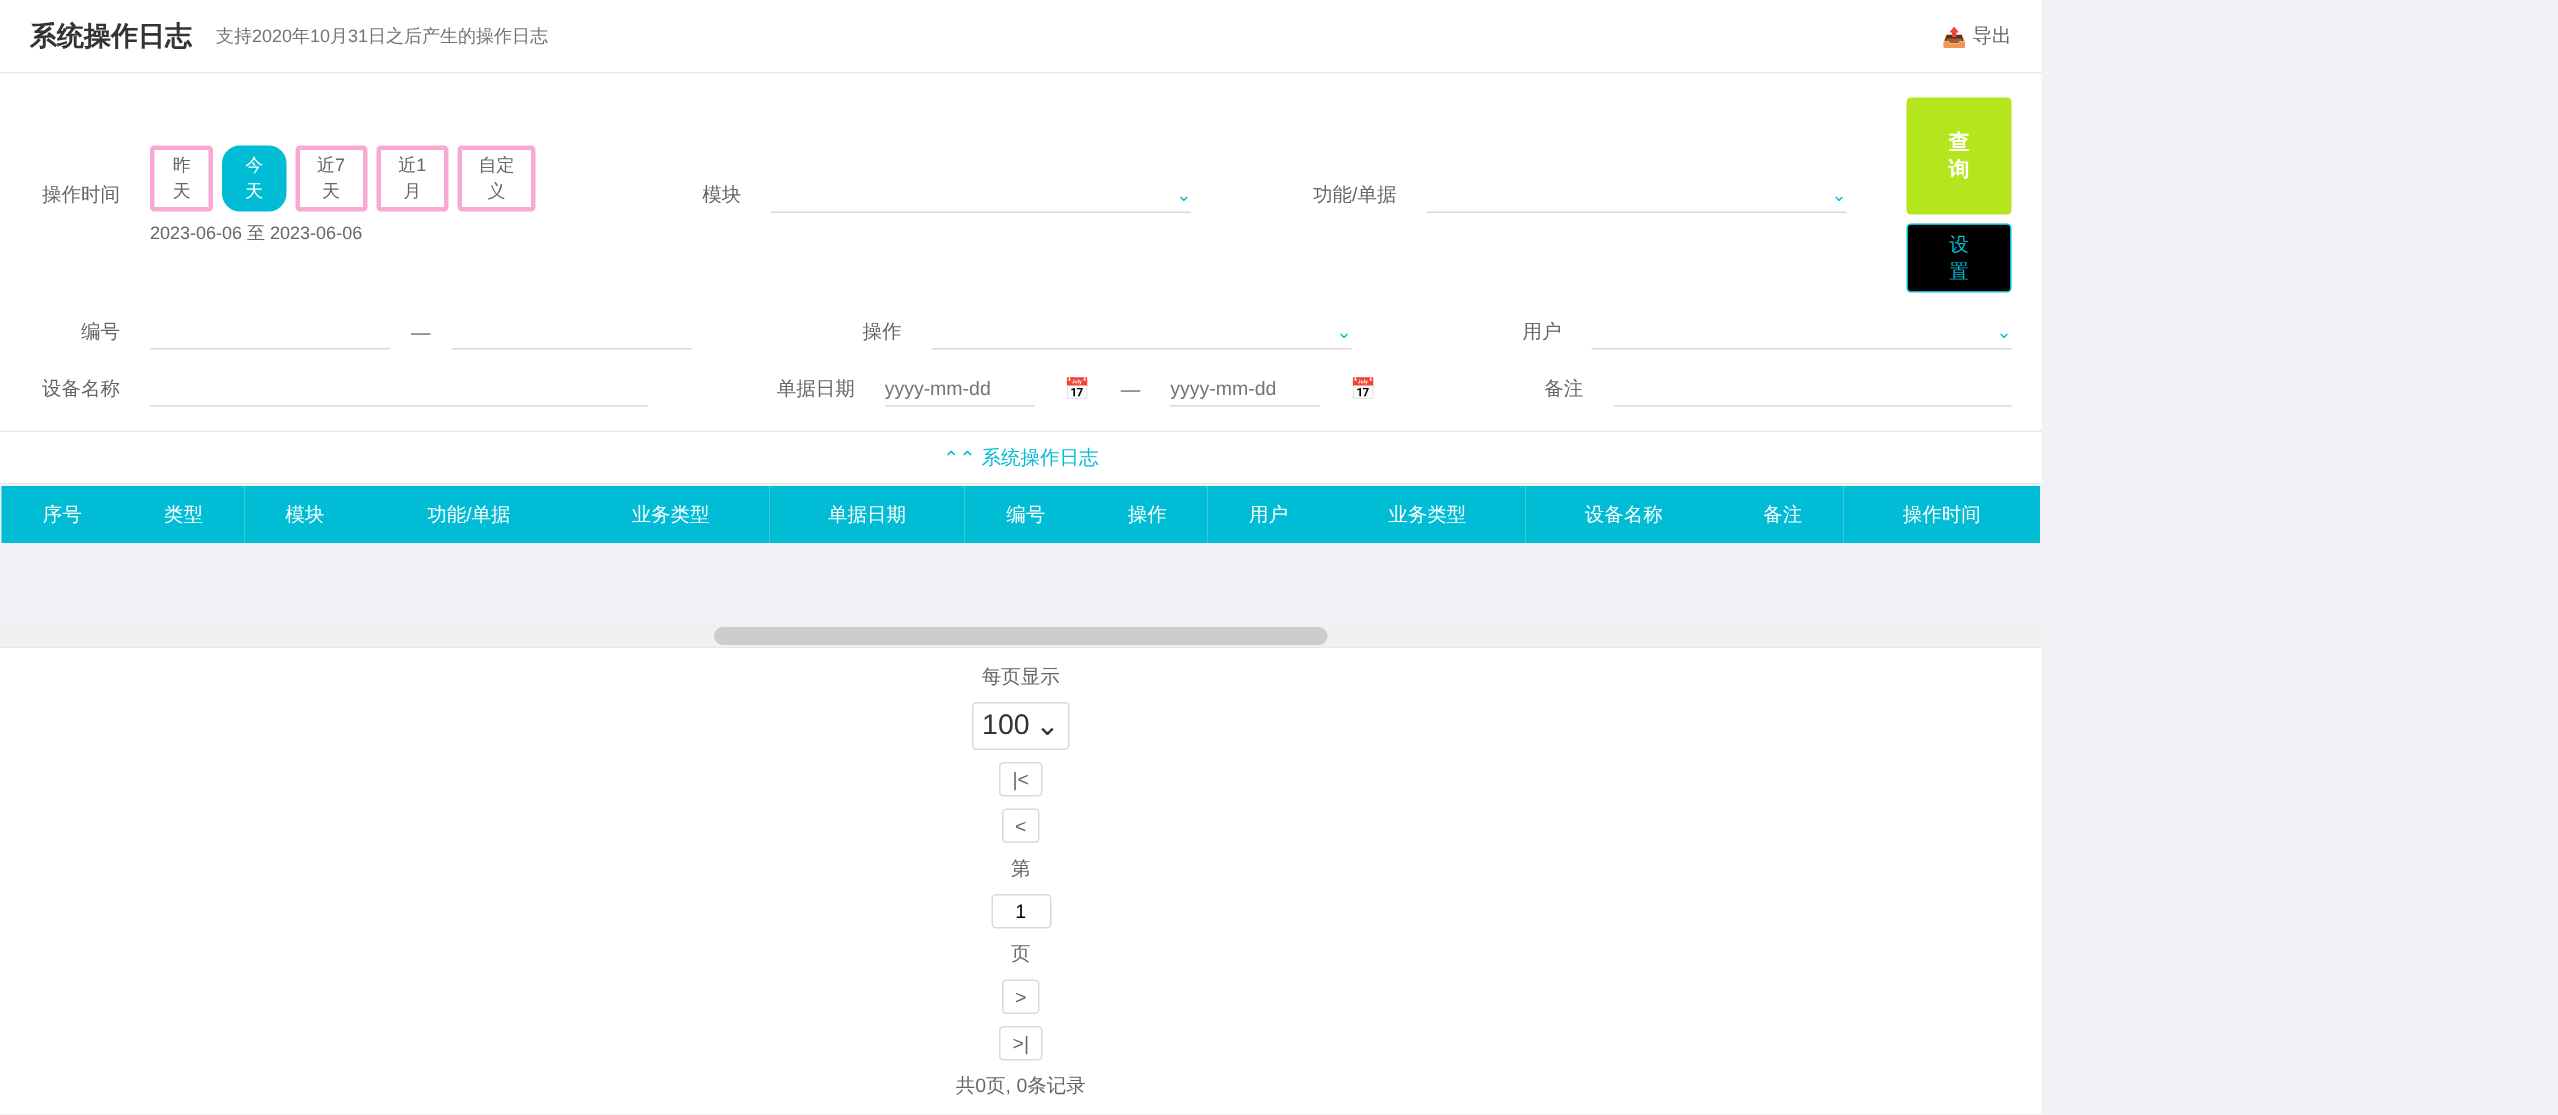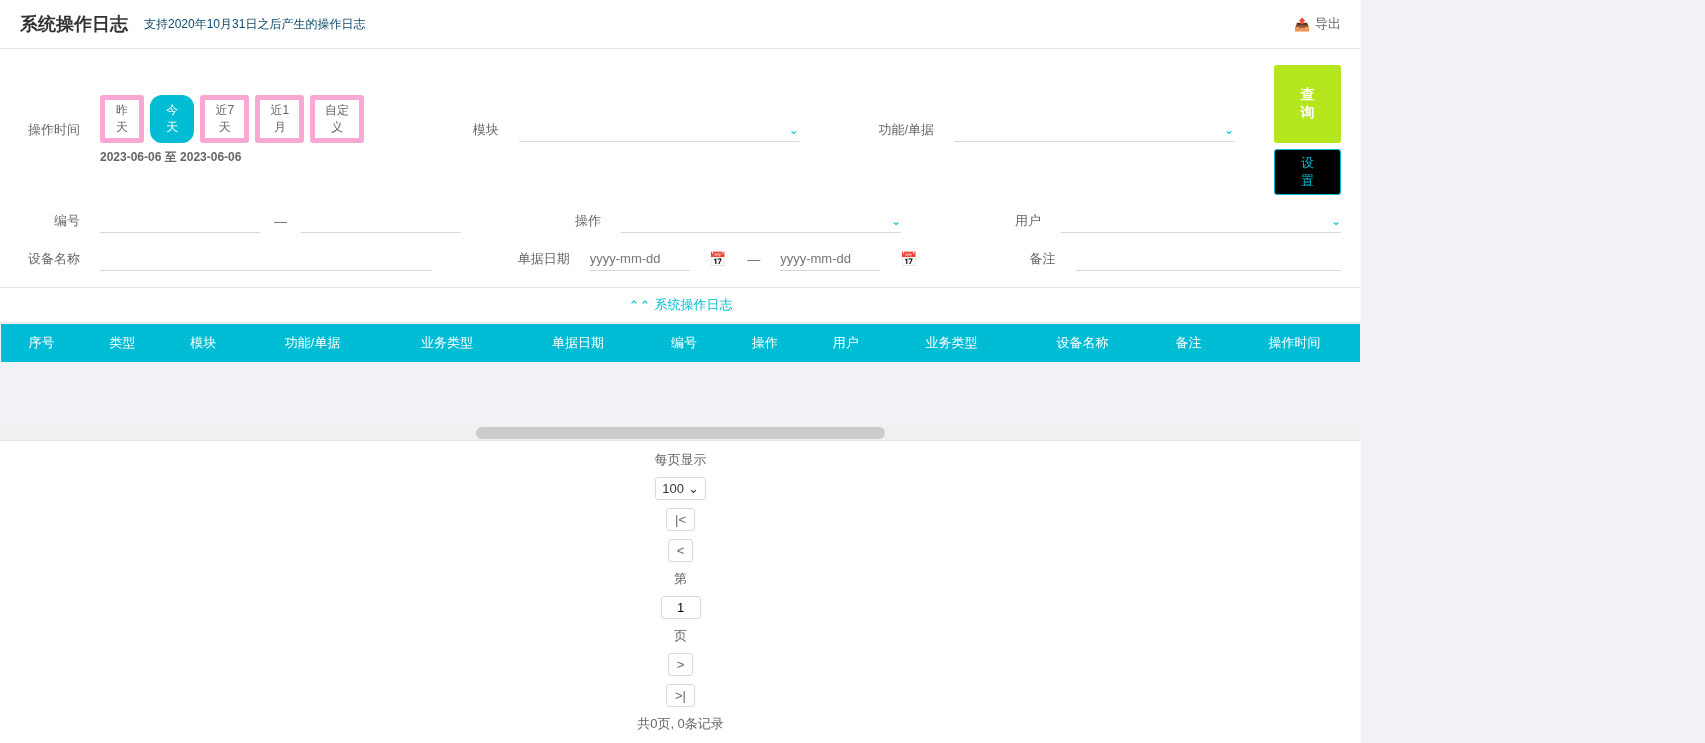--- a/index.html
+++ b/index.html
@@ -3,37 +3,37 @@
   <meta charset="utf-8">
   <style>
     * { box-sizing: border-box; margin: 0; padding: 0; }
     body { font-family: 'Microsoft YaHei', Arial, sans-serif; font-size: 13px; background: #f0f2f5; color: #333; }
 
     .page-wrapper { width: 1361px; min-height: 743px; background: #f0f2f5; display: flex; flex-direction: column; }
 
     
     .page-header { background: #fff; padding: 12px 20px; display: flex; align-items: center; gap: 16px; border-bottom: 1px solid #e8e8e8; }
     .page-title { font-size: 18px; font-weight: bold; color: #333; }
-    .page-subtitle { font-size: 12px; color: #0c4a6e; }
+    .page-subtitle { font-size: 12px; color: #737373; }
 
     .export-btn { margin-left: auto; display: flex; align-items: center; gap: 4px; color: #666; cursor: pointer; font-size: 13px; border: none; background: none; }
 
     
     .filter-area { background: #fff; padding: 16px 20px; border-bottom: 1px solid #e8e8e8; }
     .filter-row { display: flex; align-items: center; gap: 20px; margin-bottom: 14px; }
     .filter-row:last-child { margin-bottom: 0; }
 
     .filter-label { color: #666; white-space: nowrap; min-width: 60px; text-align: right; }
 
     
     .time-filter { display: flex; flex-direction: column; gap: 4px; }
     .time-buttons { display: flex; align-items: center; gap: 6px; }
-    .time-btn { padding: 2px 8px; border: 5px solid #f9a8d4; border-radius: 3px; background: #fff; cursor: pointer; color: #666; font-size: 12px; }
+    .time-btn { padding: 2px 8px; border: 3px solid #f9a8d4; border-radius: 3px; background: #fff; cursor: pointer; color: #666; font-size: 12px; }
     .time-btn.active { background: #00bcd4; color: #fff; border-color: #00bcd4; border-radius: 12px; }
-    .time-range { font-size: 12px; color: #666; margin-top: 2px; font-weight: bold; }
+    .time-range { font-size: 12px; color: #666; margin-top: 2px; }
 
     
     .filter-input { border: none; border-bottom: 1px solid #d9d9d9; outline: none; padding: 4px 0; font-size: 13px; color: #333; background: transparent; }
     .filter-input::placeholder { color: #bbb; }
 
     
     .filter-select { display: flex; align-items: center; border-bottom: 1px solid #d9d9d9; padding: 4px 0; min-width: 280px; cursor: pointer; }
     .filter-select-text { flex: 1; color: #333; font-size: 13px; }
     .filter-select-arrow { color: #00bcd4; font-size: 12px; margin-left: 4px; }
 
@@ -61,21 +61,21 @@
     thead tr { background: #00bcd4; }
     thead th { color: #fff; padding: 10px 8px; text-align: center; font-weight: normal; font-size: 13px; white-space: nowrap; }
 
     
     .scrollbar-area { height: 14px; background: #f0f0f0; overflow-x: auto; }
     .scrollbar-inner { height: 12px; background: #ccc; border-radius: 6px; width: 30%; margin: 1px auto; }
 
     
     .pagination { background: #fff; padding: 10px 20px; display: flex; align-items: center; justify-content: flex-end; gap: 8px; border-top: 1px solid #e8e8e8; flex-direction: column; }
     .pagination-label { color: #666; font-size: 13px; }
-    .per-page-select { border: 1px solid #d9d9d9; border-radius: 3px; padding: 3px 6px; font-size: 13px; cursor: pointer; display: flex; align-items: center; gap: 4px; }
+    .per-page-select { border: 1px solid #d9d9d9; border-radius: 3px; padding: 3px 6px; font-size: 19px; cursor: pointer; display: flex; align-items: center; gap: 4px; }
     .page-nav-btn { border: 1px solid #d9d9d9; border-radius: 3px; padding: 3px 8px; background: #fff; cursor: pointer; color: #666; font-size: 13px; }
     .page-nav-btn:disabled { color: #ccc; cursor: default; }
     .page-input { border: 1px solid #d9d9d9; border-radius: 3px; padding: 3px 8px; width: 40px; text-align: center; font-size: 13px; }
     .pagination-total { color: #666; font-size: 13px; }
     .spacer { flex: 1; }
     .divider-dash { color: #666; padding: 0 6px; }
   </style>
 </head>
 <body>
 

